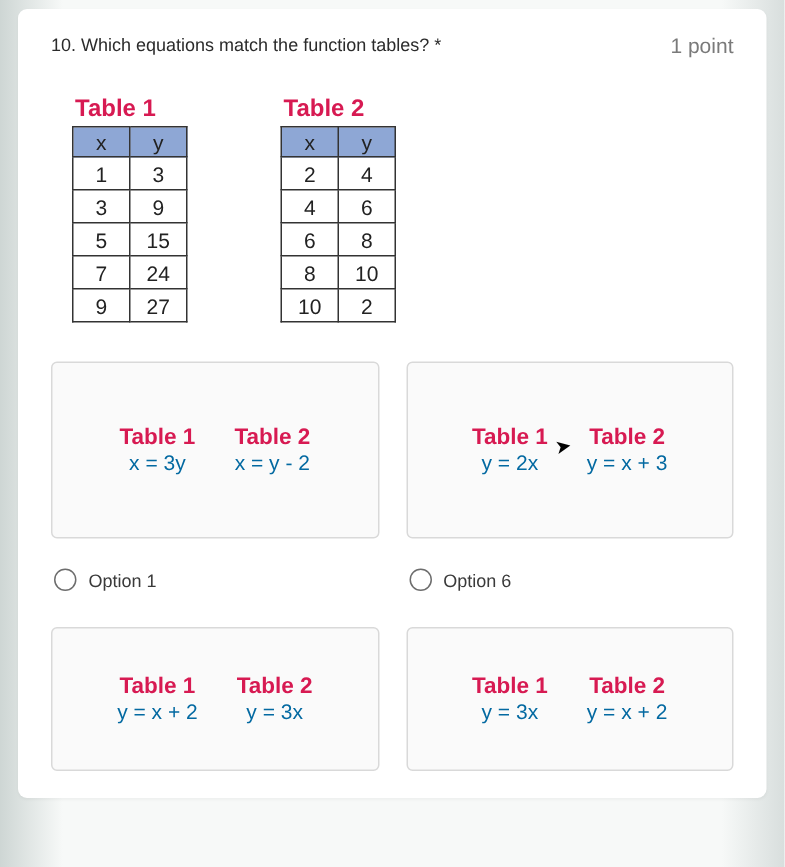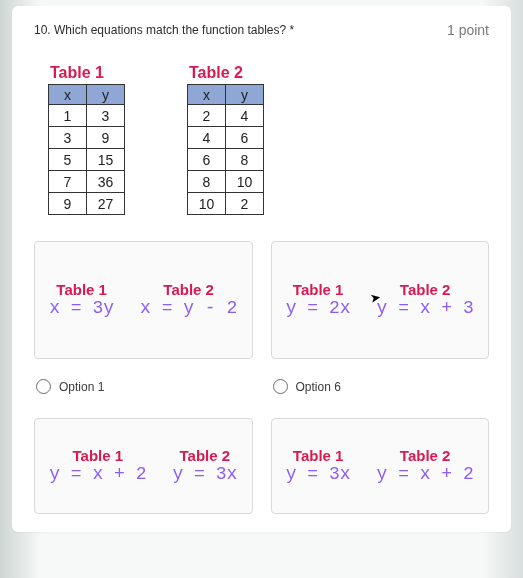--- a/index.html
+++ b/index.html
@@ -92,23 +92,23 @@
     align-items: flex-start;
   }
   .eq-col { text-align: center; }
   .eq-title {
     color: #d71a52;
     font-weight: 700;
     font-size: 15px;
     line-height: 1.1;
   }
   .eq-expr {
-    font-family: Liberation Mono, monospace;
-    font-size: 18px;
-    color: #8b5cf6;
+    font-family: Liberation Sans, sans-serif;
+    font-size: 14px;
+    color: #0369a1;
     margin-top: -1px;
   }
   .opt-label-row {
     display: flex;
     align-items: center;
     gap: 8px;
     margin-top: 20px;
     margin-bottom: 10px;
     margin-left: 2px;
   }
@@ -157,21 +157,21 @@
         <tr>
               <td>3</td>
               <td>9</td>
             </tr>
         <tr>
               <td>5</td>
               <td>15</td>
             </tr>
         <tr>
               <td>7</td>
-              <td>36</td>
+              <td>24</td>
             </tr>
         <tr>
               <td>9</td>
               <td>27</td>
             </tr>
       </tbody>
         </table>
     </div>
     <div class="tbl-wrap">
       <div class="tbl-title">Table 2</div>

